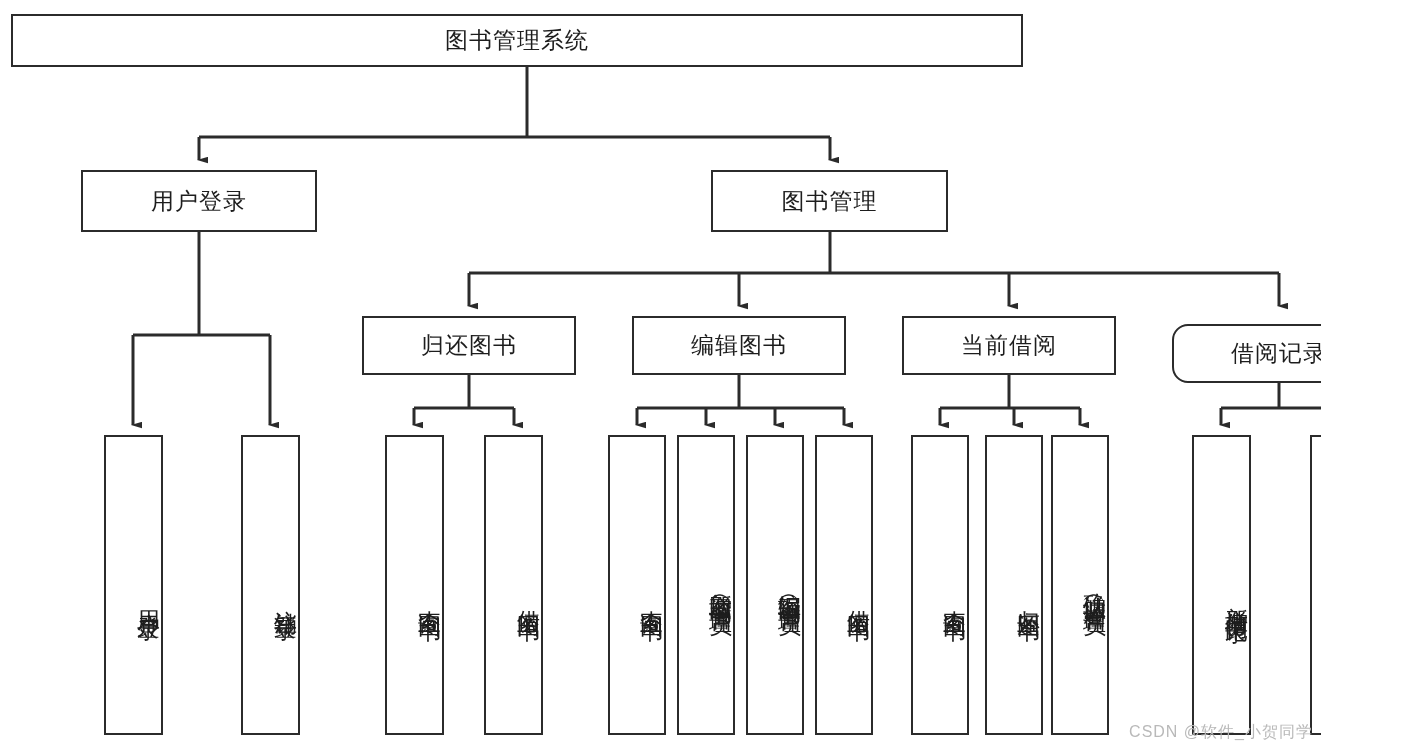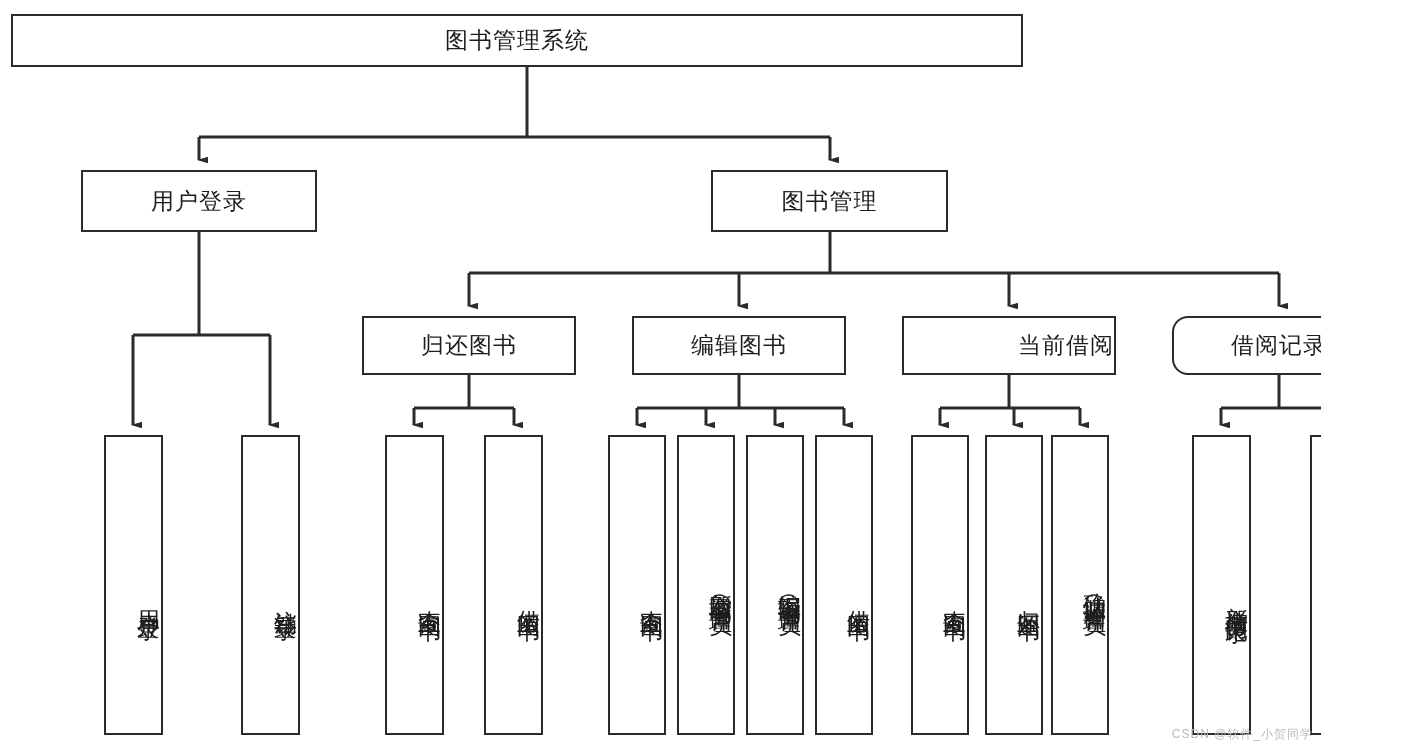--- a/index.html
+++ b/index.html
@@ -56,21 +56,21 @@
     white-space: pre;
   }
   .node.vertical .label {
     writing-mode: vertical-rl;
     text-orientation: upright;
   }
   #watermark {
     position: absolute;
     right: 8px;
     bottom: 4px;
-    font-size: 12px;
+    font-size: 16px;
     color: #b9b9b9;
     letter-spacing: 1px;
     z-index: 5;
     white-space: nowrap;
   }
 </style>
 </head>
 <body>
 
 <div id="diagram-root">
@@ -135,24 +135,24 @@
   <div class="node horizontal" style="left:711px;top:170px;width:237px;height:62px;justify-content:center;">
     <span class="label">图书管理</span>
   </div>
 
   <div class="node horizontal" style="left:362px;top:316px;width:214px;height:59px;">
     <span class="label">归还图书</span>
   </div>
   <div class="node horizontal" style="left:632px;top:316px;width:214px;height:59px;">
     <span class="label">编辑图书</span>
   </div>
-  <div class="node horizontal" style="left:902px;top:316px;width:214px;height:59px;justify-content:flex-end;">
+  <div class="node horizontal" style="left:902px;top:316px;width:214px;height:59px;">
     <span class="label">当前借阅</span>
   </div>
-  <div class="node horizontal" style="left:1172px;top:316px;width:214px;height:59px;border-radius:16px;">
+  <div class="node horizontal" style="left:1172px;top:324px;width:214px;height:59px;border-radius:16px;">
     <span class="label">借阅记录</span>
   </div>
 
   <div class="node vertical" style="left:104px;top:435px;width:59px;height:300px;">
     <span class="label">用户登录</span>
   </div>
   <div class="node vertical" style="left:241px;top:435px;width:59px;height:300px;">
     <span class="label">注销登录</span>
   </div>
   <div class="node vertical" style="left:385px;top:435px;width:59px;height:300px;">

